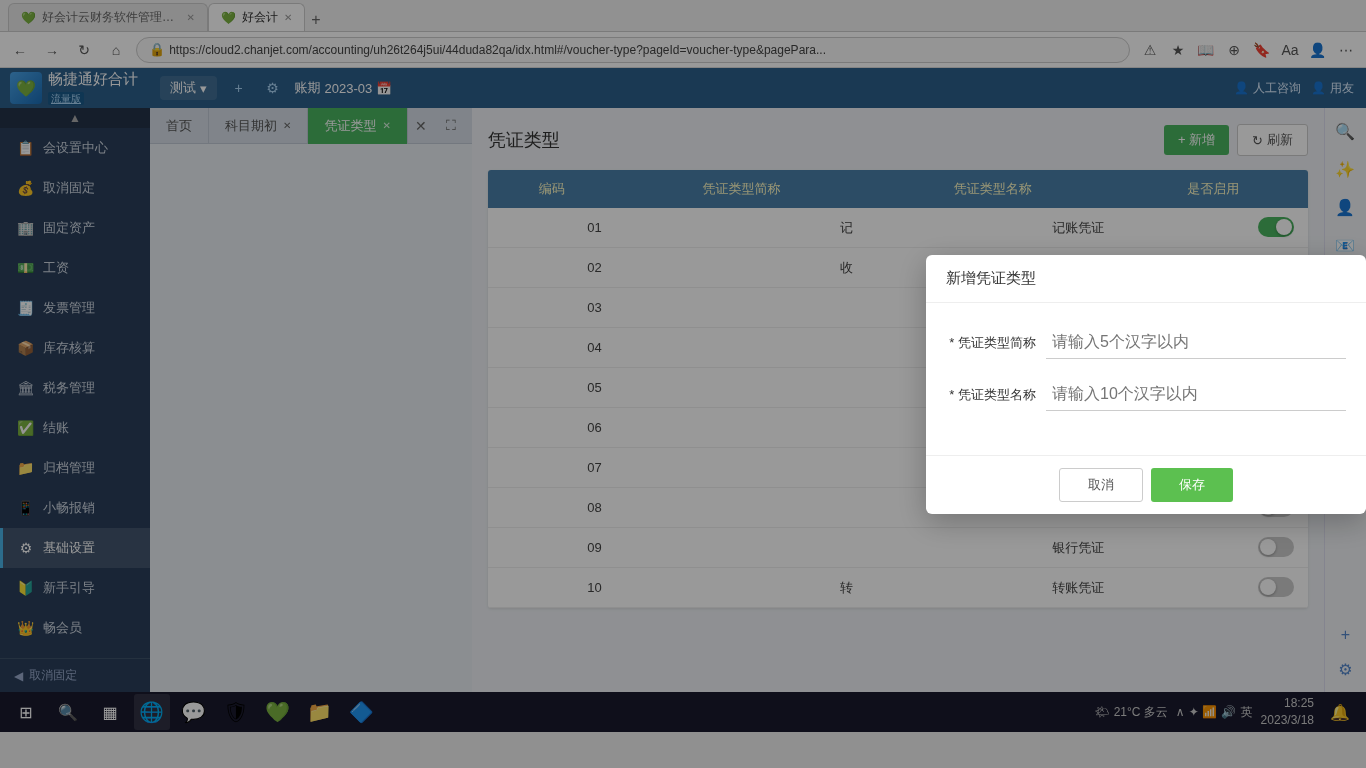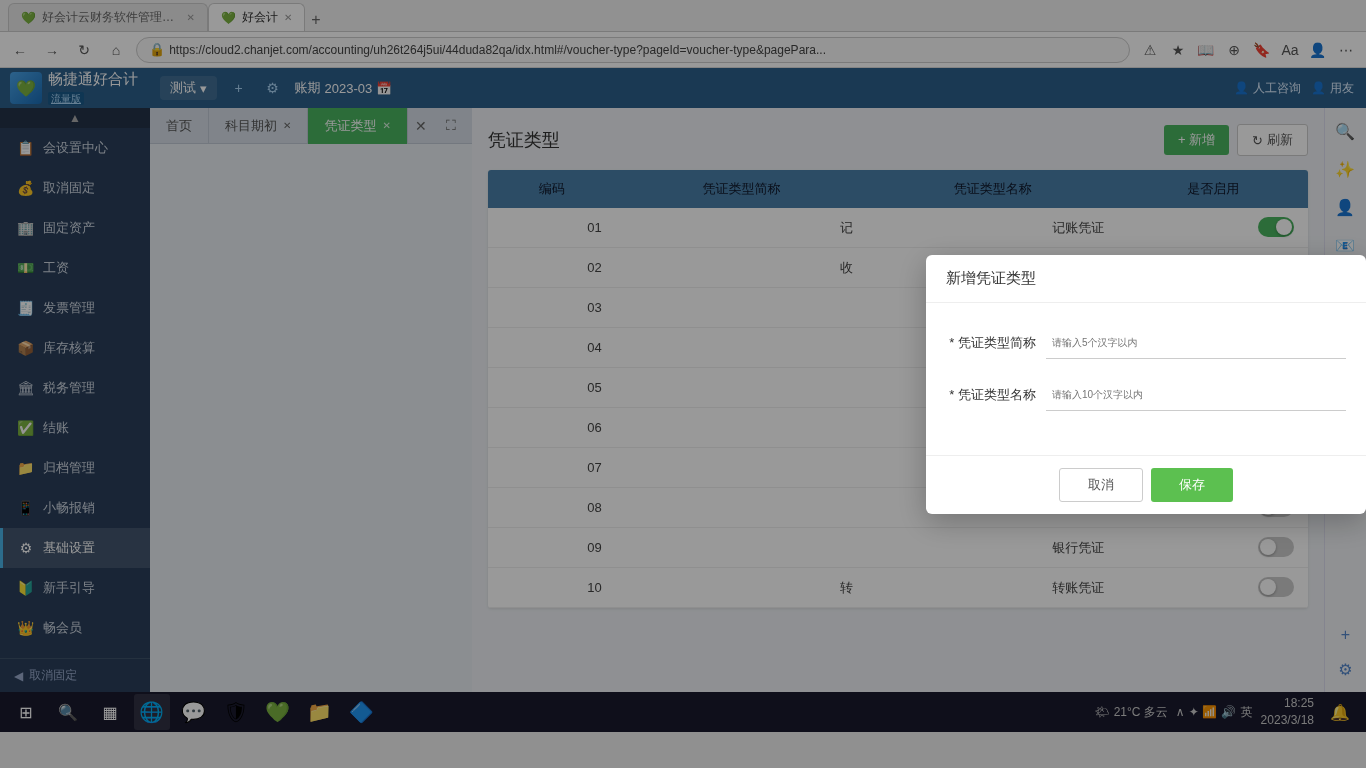--- a/index.html
+++ b/index.html
@@ -244,21 +244,21 @@
     .data-table {
       width: 100%;
       border-collapse: collapse;
       background: #fff;
       border-radius: 3px;
       overflow: hidden;
       box-shadow: 0 1px 3px rgba(0,0,0,0.1);
     }
     .data-table thead tr {
       background: #4a7fa8;
-      color: #0f172a;
+      color: #fef9c3;
     }
     .data-table th {
       padding: 10px 14px;
       font-size: 13px;
       font-weight: normal;
       text-align: center;
     }
     .data-table td {
       padding: 9px 14px;
       font-size: 13px;
@@ -347,21 +347,21 @@
       color: #333;
       min-width: 90px;
       text-align: right;
     }
     .form-input {
       flex: 1;
       height: 32px;
       border: none;
       border-bottom: 1px solid #ccc;
       outline: none;
-      font-size: 10px;
+      font-size: 16px;
       padding: 0 6px;
       color: #ec4899;
       background: transparent;
     }
     .modal-footer {
       padding: 12px 20px;
       display: flex;
       justify-content: center;
       gap: 8px;
       border-top: 1px solid #eee;

